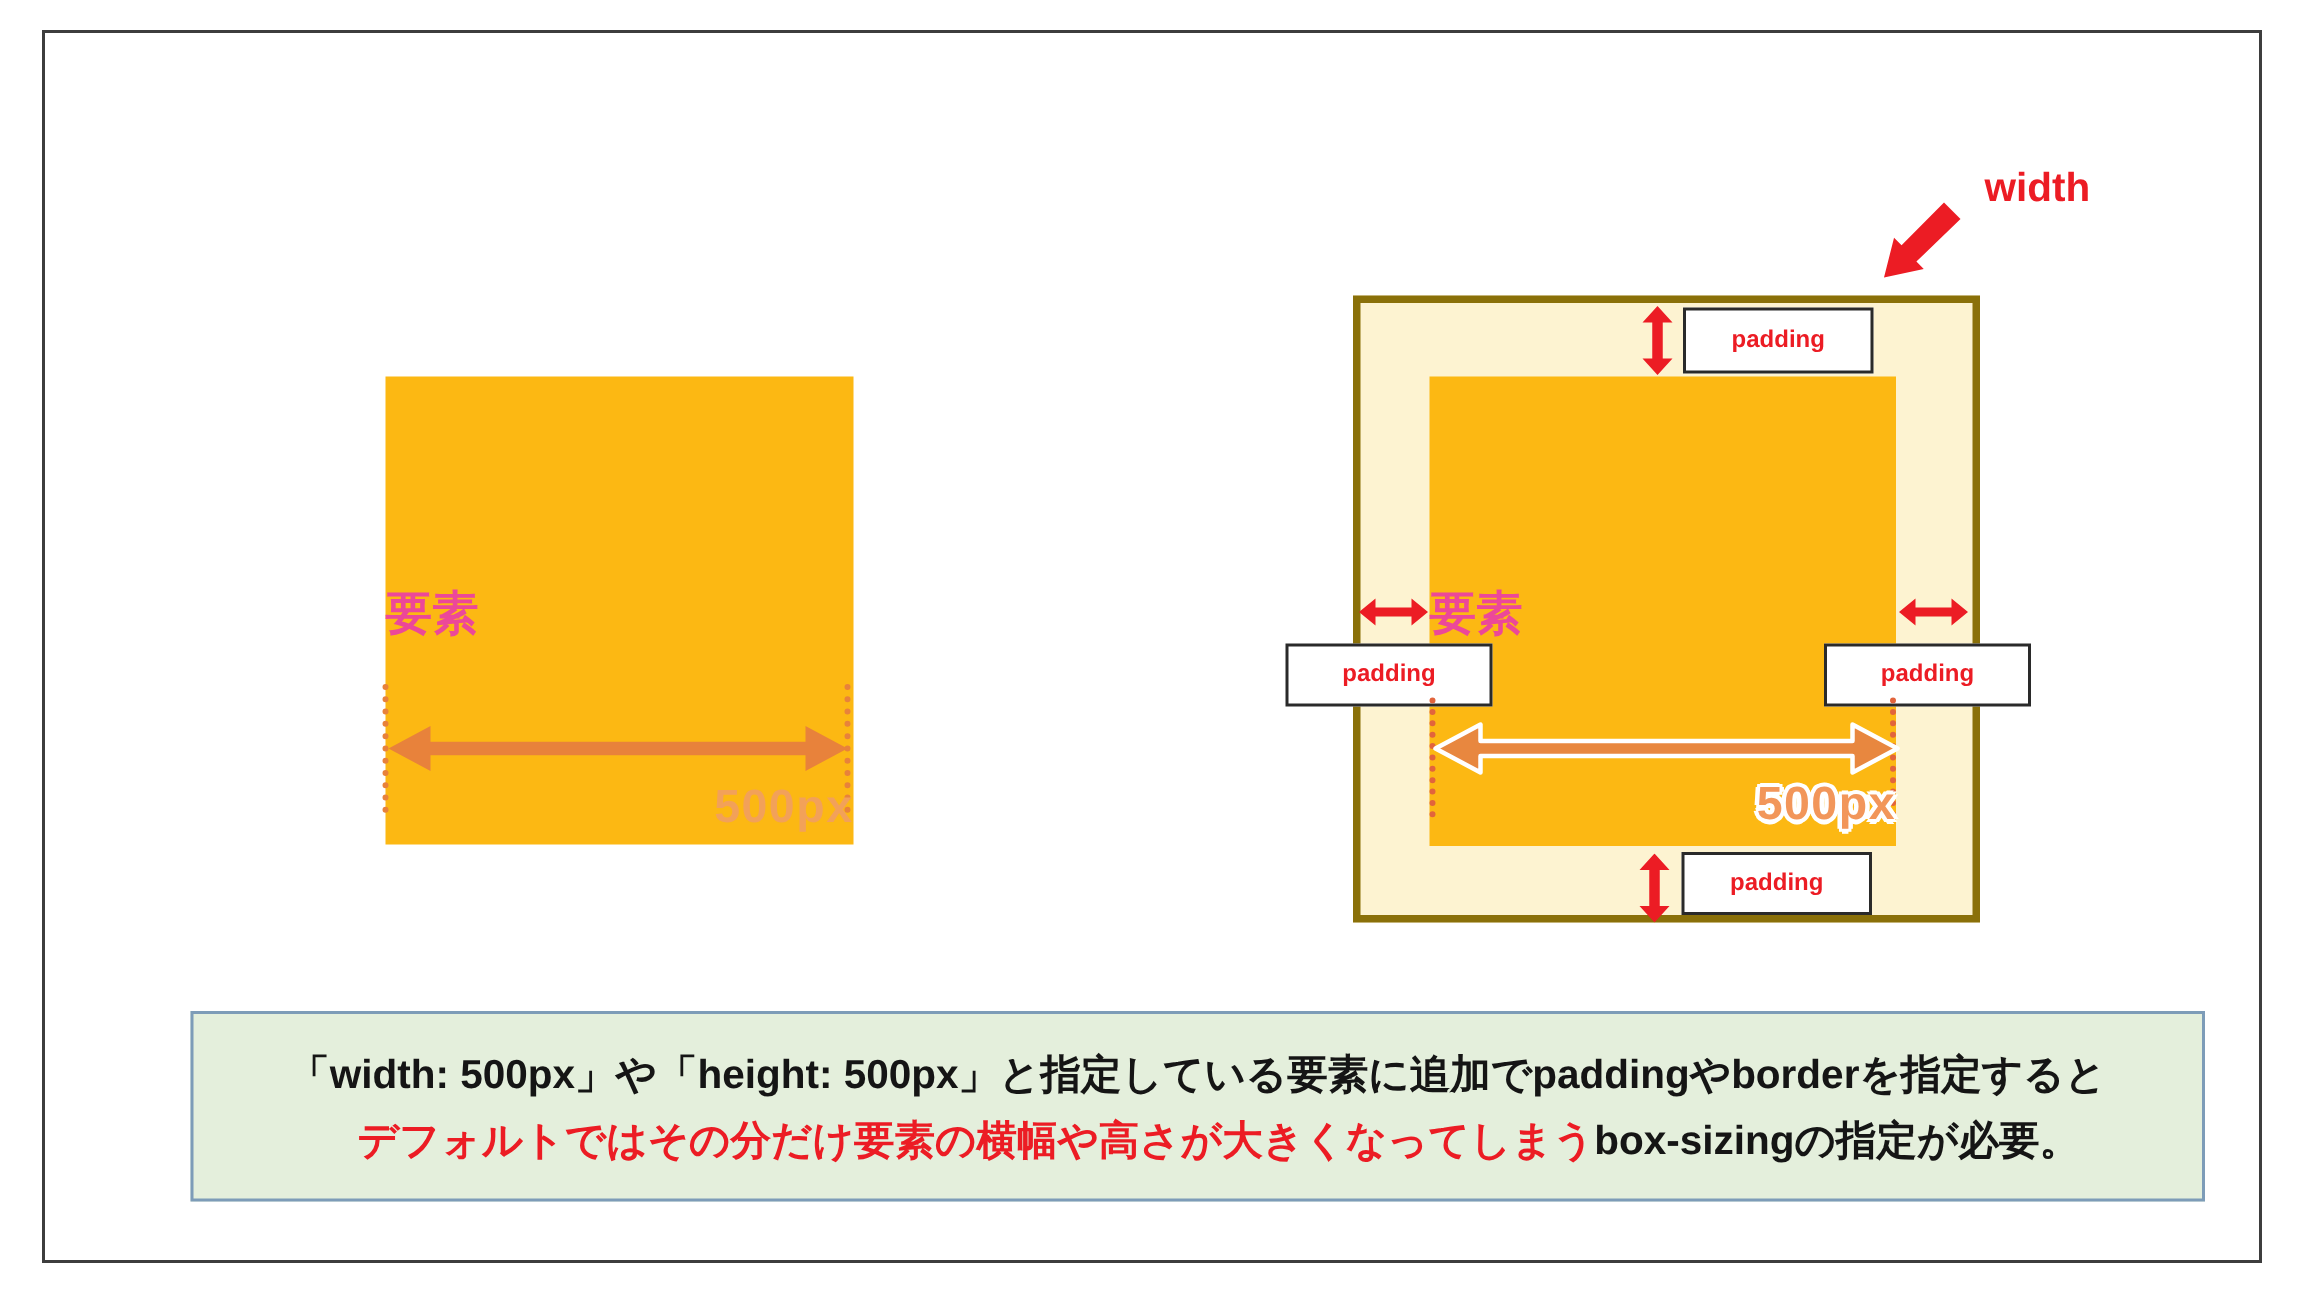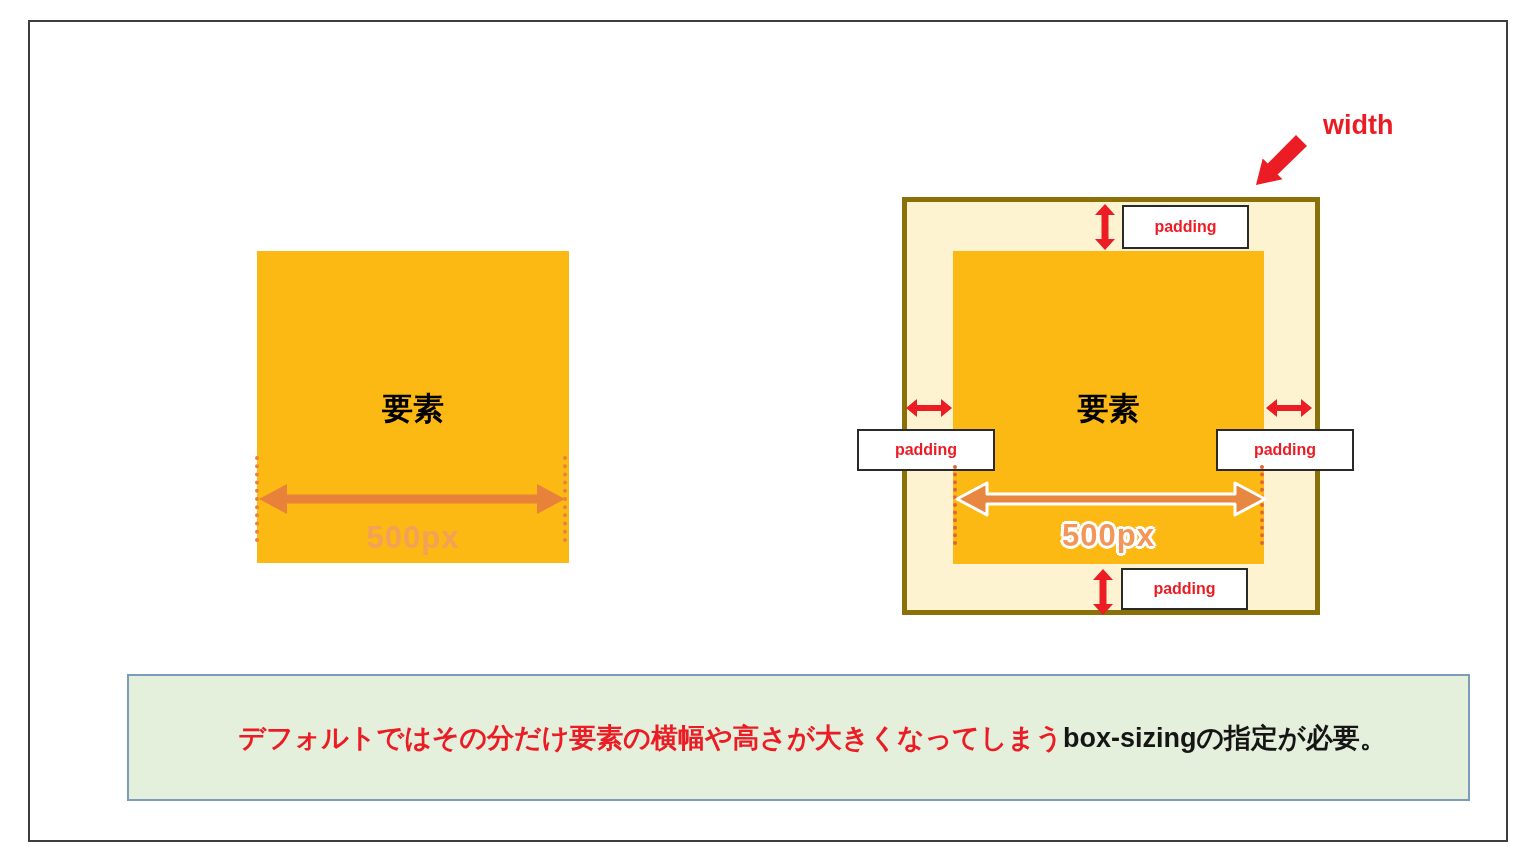--- a/index.html
+++ b/index.html
@@ -6,27 +6,27 @@
   html,body { width:1536px; height:864px; background:#ffffff; overflow:hidden;
               font-family:"Liberation Sans", sans-serif; }
   .abs { position:absolute; }
 
   
   .frame { left:28px; top:20px; width:1480px; height:822px;
            border:2px solid #3d3d3d; background:#ffffff; }
 
   
   .lsquare { left:227px; top:229px; width:312px; height:312px; background:#FCB813; }
-  .el-label { font-size:31px; font-weight:bold; color:#000000; text-align:center; }
+  .el-label { font-size:31px; font-weight:bold; color:#ec4899; text-align:left; }
   .l-el { left:227px; top:366px; width:312px; }
   .dotline { width:0; border-left:4px dotted #E8823B; }
   .ld1 { left:225px; top:434px; height:86px; }
   .ld2 { left:533px; top:434px; height:86px; }
   .l-arrow { left:229px; top:459px; }
-  .size-label { font-size:31px; font-weight:bold; text-align:center; letter-spacing:1px; }
+  .size-label { font-size:31px; font-weight:bold; text-align:right; letter-spacing:1px; }
   .l-size { left:227px; top:498px; width:312px; color:#F2A159; }
 
   
   .border-label { left:1293px; top:88px; font-size:27px; font-weight:bold; color:#EC1C24; }
   .border-arrow { left:1220px; top:108px; }
   .outerbox { left:872px; top:175px; width:418px; height:418px;
               border:5px solid #8A7009; background:#FDF3D1; }
   .innerbox { left:923px; top:229px; width:311px; height:313px; background:#FCB813; }
   .r-el { left:923px; top:366px; width:311px; }
   .pad-label { background:#ffffff; border:2px solid #2a2a2a; color:#EC1C24;
@@ -98,18 +98,19 @@
   <div class="abs pad-label pl-bottom">padding</div>
 
   <div class="abs dotline rd1"></div>
   <div class="abs dotline rd2"></div>
   <svg class="abs r-arrow" width="312" height="40" viewBox="0 0 312 40">
     <path d="M2,20 L32,4 L32,15 L280,15 L280,4 L310,20 L280,36 L280,25 L32,25 L32,36 Z" fill="#E8873F" stroke="#ffffff" stroke-width="3" stroke-linejoin="round"></path>
   </svg>
   <div class="abs size-label r-size">500px</div>
 
   <div class="abs note">
+    <div class="note-line">「width: 500px」や「height: 500px」と指定している要素に追加でpaddingやborderを指定すると</div>
     <div class="note-line">
       <span class="note-red">デフォルトではその分だけ要素の横幅や高さが大きくなってしまう</span><span>box-sizingの指定が必要。</span>
     </div>
   </div>
 
 </div>
 
 </body></html>

